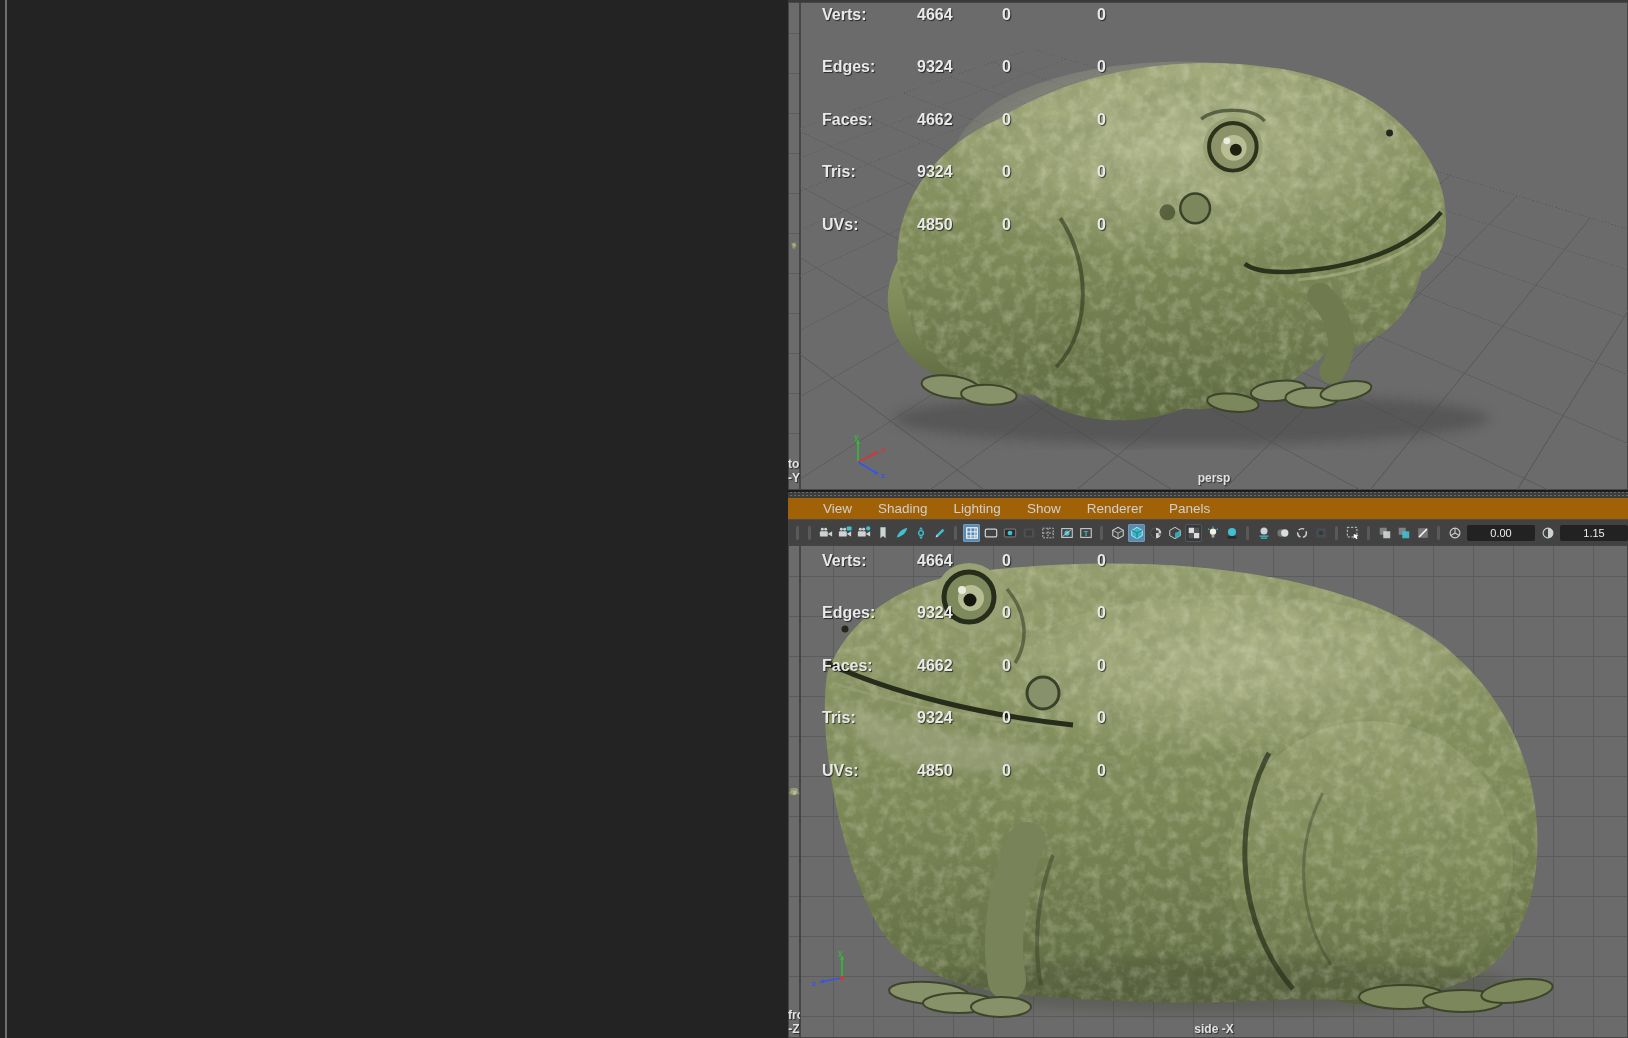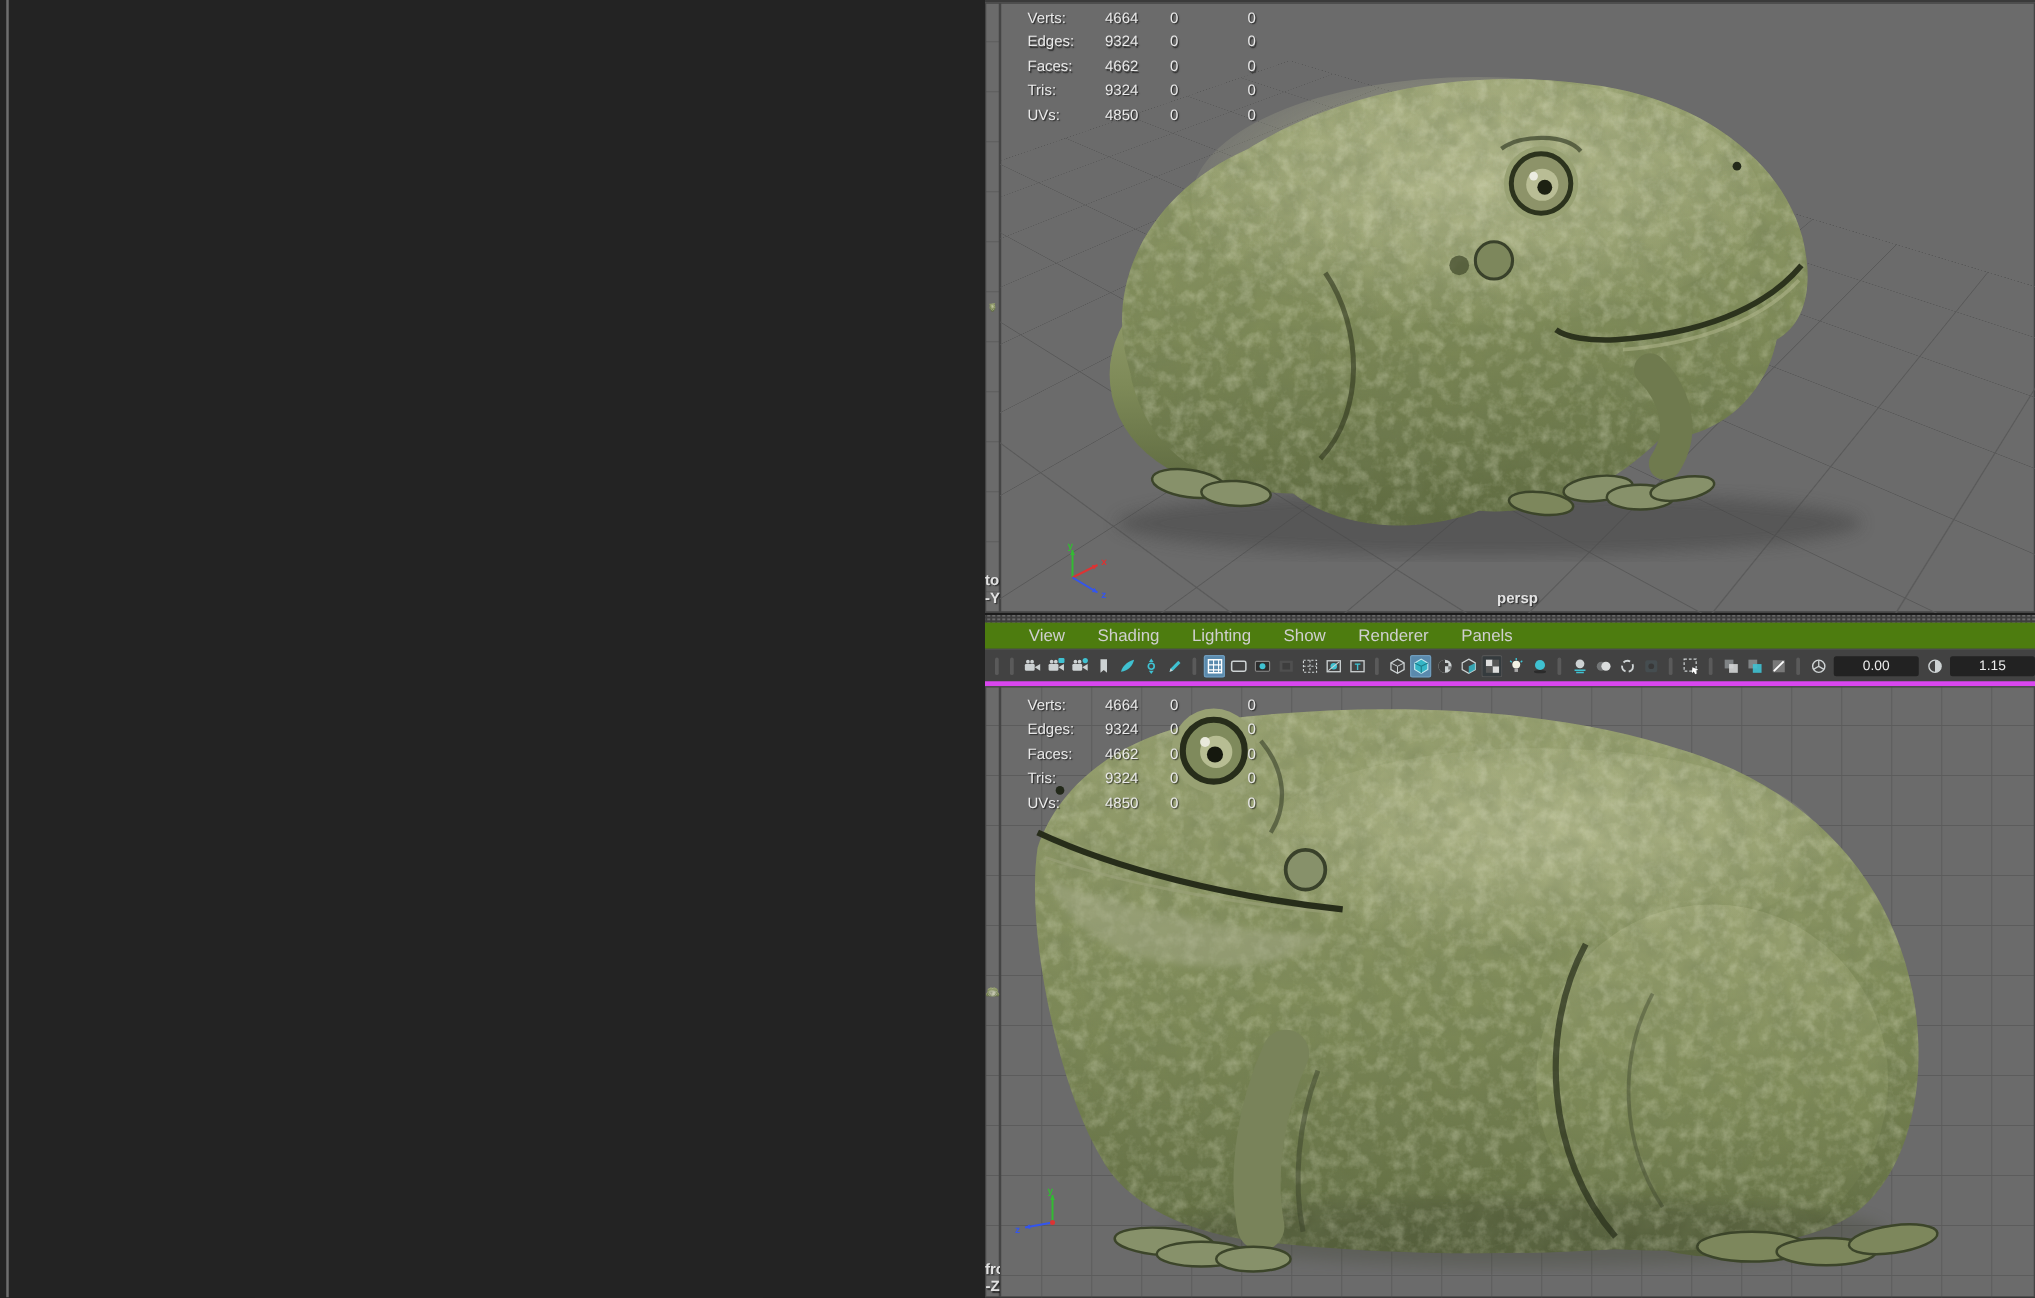--- a/index.html
+++ b/index.html
@@ -13,21 +13,21 @@
   .grid-bg{background-image:
       linear-gradient(#5c5c5c 1px,transparent 1px),
       linear-gradient(90deg,#5c5c5c 1px,transparent 1px);
       background-size:40px 40px;background-position:-7px -9px;}
   .vp-top-cell{position:relative;border-top:2px solid #3a3a3a;border-bottom:2px solid #1c1c1c;}
   .vp-top-cell .vp-canvas{position:absolute;inset:0;}
   .vdiv{grid-row:1 / span 2;background:#232323;position:relative;}
   .vdiv::after{content:'';position:absolute;left:5px;top:0;bottom:0;width:2px;background:#6e6e6e;}
   
   .panel{display:flex;flex-direction:column;min-width:0;}
-  .chrome{height:52px;background:#4d7c0f;border-bottom:5px solid #d946ef;flex:none;}
+  .chrome{height:52px;background:#a16207;border-bottom:1px solid #d946ef;flex:none;}
   .grab{height:6px;background-image:radial-gradient(#6a6a6a 1px,transparent 1.2px);
         background-size:4px 3px;background-position:1px 2px;background-color:#3e3e3e;}
   .menubar{height:21px;display:flex;align-items:center;padding-left:10px;}
   .menu-item{color:#cfcfcf;font-size:13.5px;padding:0 13px;line-height:21px;cursor:default;}
   .toolbar{height:25px;background:#424242;display:flex;align-items:center;padding:0 3px;
            overflow:hidden;white-space:nowrap;border-top:1px solid #4c4c4c;}
   .tb-grip{width:3px;height:14px;background:#5a5a5a;border-radius:2px;margin:0 5px;flex:none;}
   .tb-icon{width:17px;height:18px;display:flex;align-items:center;justify-content:center;
            border-radius:2px;margin:0 1px;flex:none;}
   .tb-icon svg{width:14px;height:14px;}
@@ -37,22 +37,22 @@
   .tb-field{width:68px;height:16px;background:#222;color:#ececec;font-size:11px;
             display:flex;align-items:center;justify-content:center;border-radius:2px;margin:0 3px;flex:none;}
   .tb-toggle{width:20px;height:18px;border-radius:3px;background:#4aa5b9;display:flex;align-items:center;
              justify-content:center;margin:0 3px;flex:none;box-shadow:inset 0 0 0 1px #77c4d4;}
   .tb-toggle .on-ring{width:14px;height:14px;border-radius:50%;border:1.5px solid #174b57;display:flex;
              align-items:center;justify-content:center;font-size:6.5px;font-weight:bold;color:#113a44;}
   .tb-label{color:#d4d4d4;font-size:12.5px;background:#2e2e2e;padding:1px 7px;border-radius:2px;
             margin-left:2px;flex:none;}
   
   .hud{position:absolute;display:grid;grid-template-columns:62px 52px 62px 66px;
-       font-size:12px;font-weight:normal;color:#e9e9e9;
-       text-shadow:1px 1px 1px rgba(0,0,0,.65);left:22px;}
+       font-size:16px;font-weight:bold;color:#e9e9e9;
+       text-shadow:1px 1px 1px rgba(0,0,0,.65);left:22px;gap:33px;}
   .hud span{line-height:19.4px;height:19.4px;}
   .hud .hud-v{text-align:left;}
   
   .vp-label{position:absolute;left:0;right:0;text-align:center;font-size:12px;font-weight:bold;
             color:#e2e2e2;text-shadow:1px 1px 1px rgba(0,0,0,.6);}
   .gizmo{position:absolute;width:48px;height:48px;}
   .gizmo text{font-size:8px;font-weight:bold;}
   
   .persp-wrap{position:absolute;inset:0;perspective:850px;overflow:hidden;}
   .persp-floor{position:absolute;left:-80%;top:-45%;width:280%;height:280%;
@@ -566,15 +566,16 @@
         </div>
       <svg class="gizmo" style="left:8px;bottom:42px" viewBox="0 0 48 48">
           <line x1="34" y1="30" x2="12" y2="34" stroke="#3355ee" stroke-width="1.6"></line>
           <polygon points="12,34 15.636512142615329,31.349381310597227 16.336793144157724,35.2009268190804" fill="#3355ee"></polygon>
           <line x1="34" y1="30" x2="34" y2="8" stroke="#33bb33" stroke-width="1.6"></line>
           <polygon points="34,8 35.957344903500534,12.052011960587045 32.042655096499466,12.052011960587045" fill="#33bb33"></polygon>
           <circle cx="34" cy="30" r="2" fill="#dd3333"></circle>
           <text x="4" y="38" fill="#3355ee">z</text>
           <text x="30" y="7" fill="#33bb33">y</text>
         </svg>
+      <div class="vp-label" style="bottom:2px">side -X</div>
     </div>
   </div>
 </div>
 
 </body></html>

